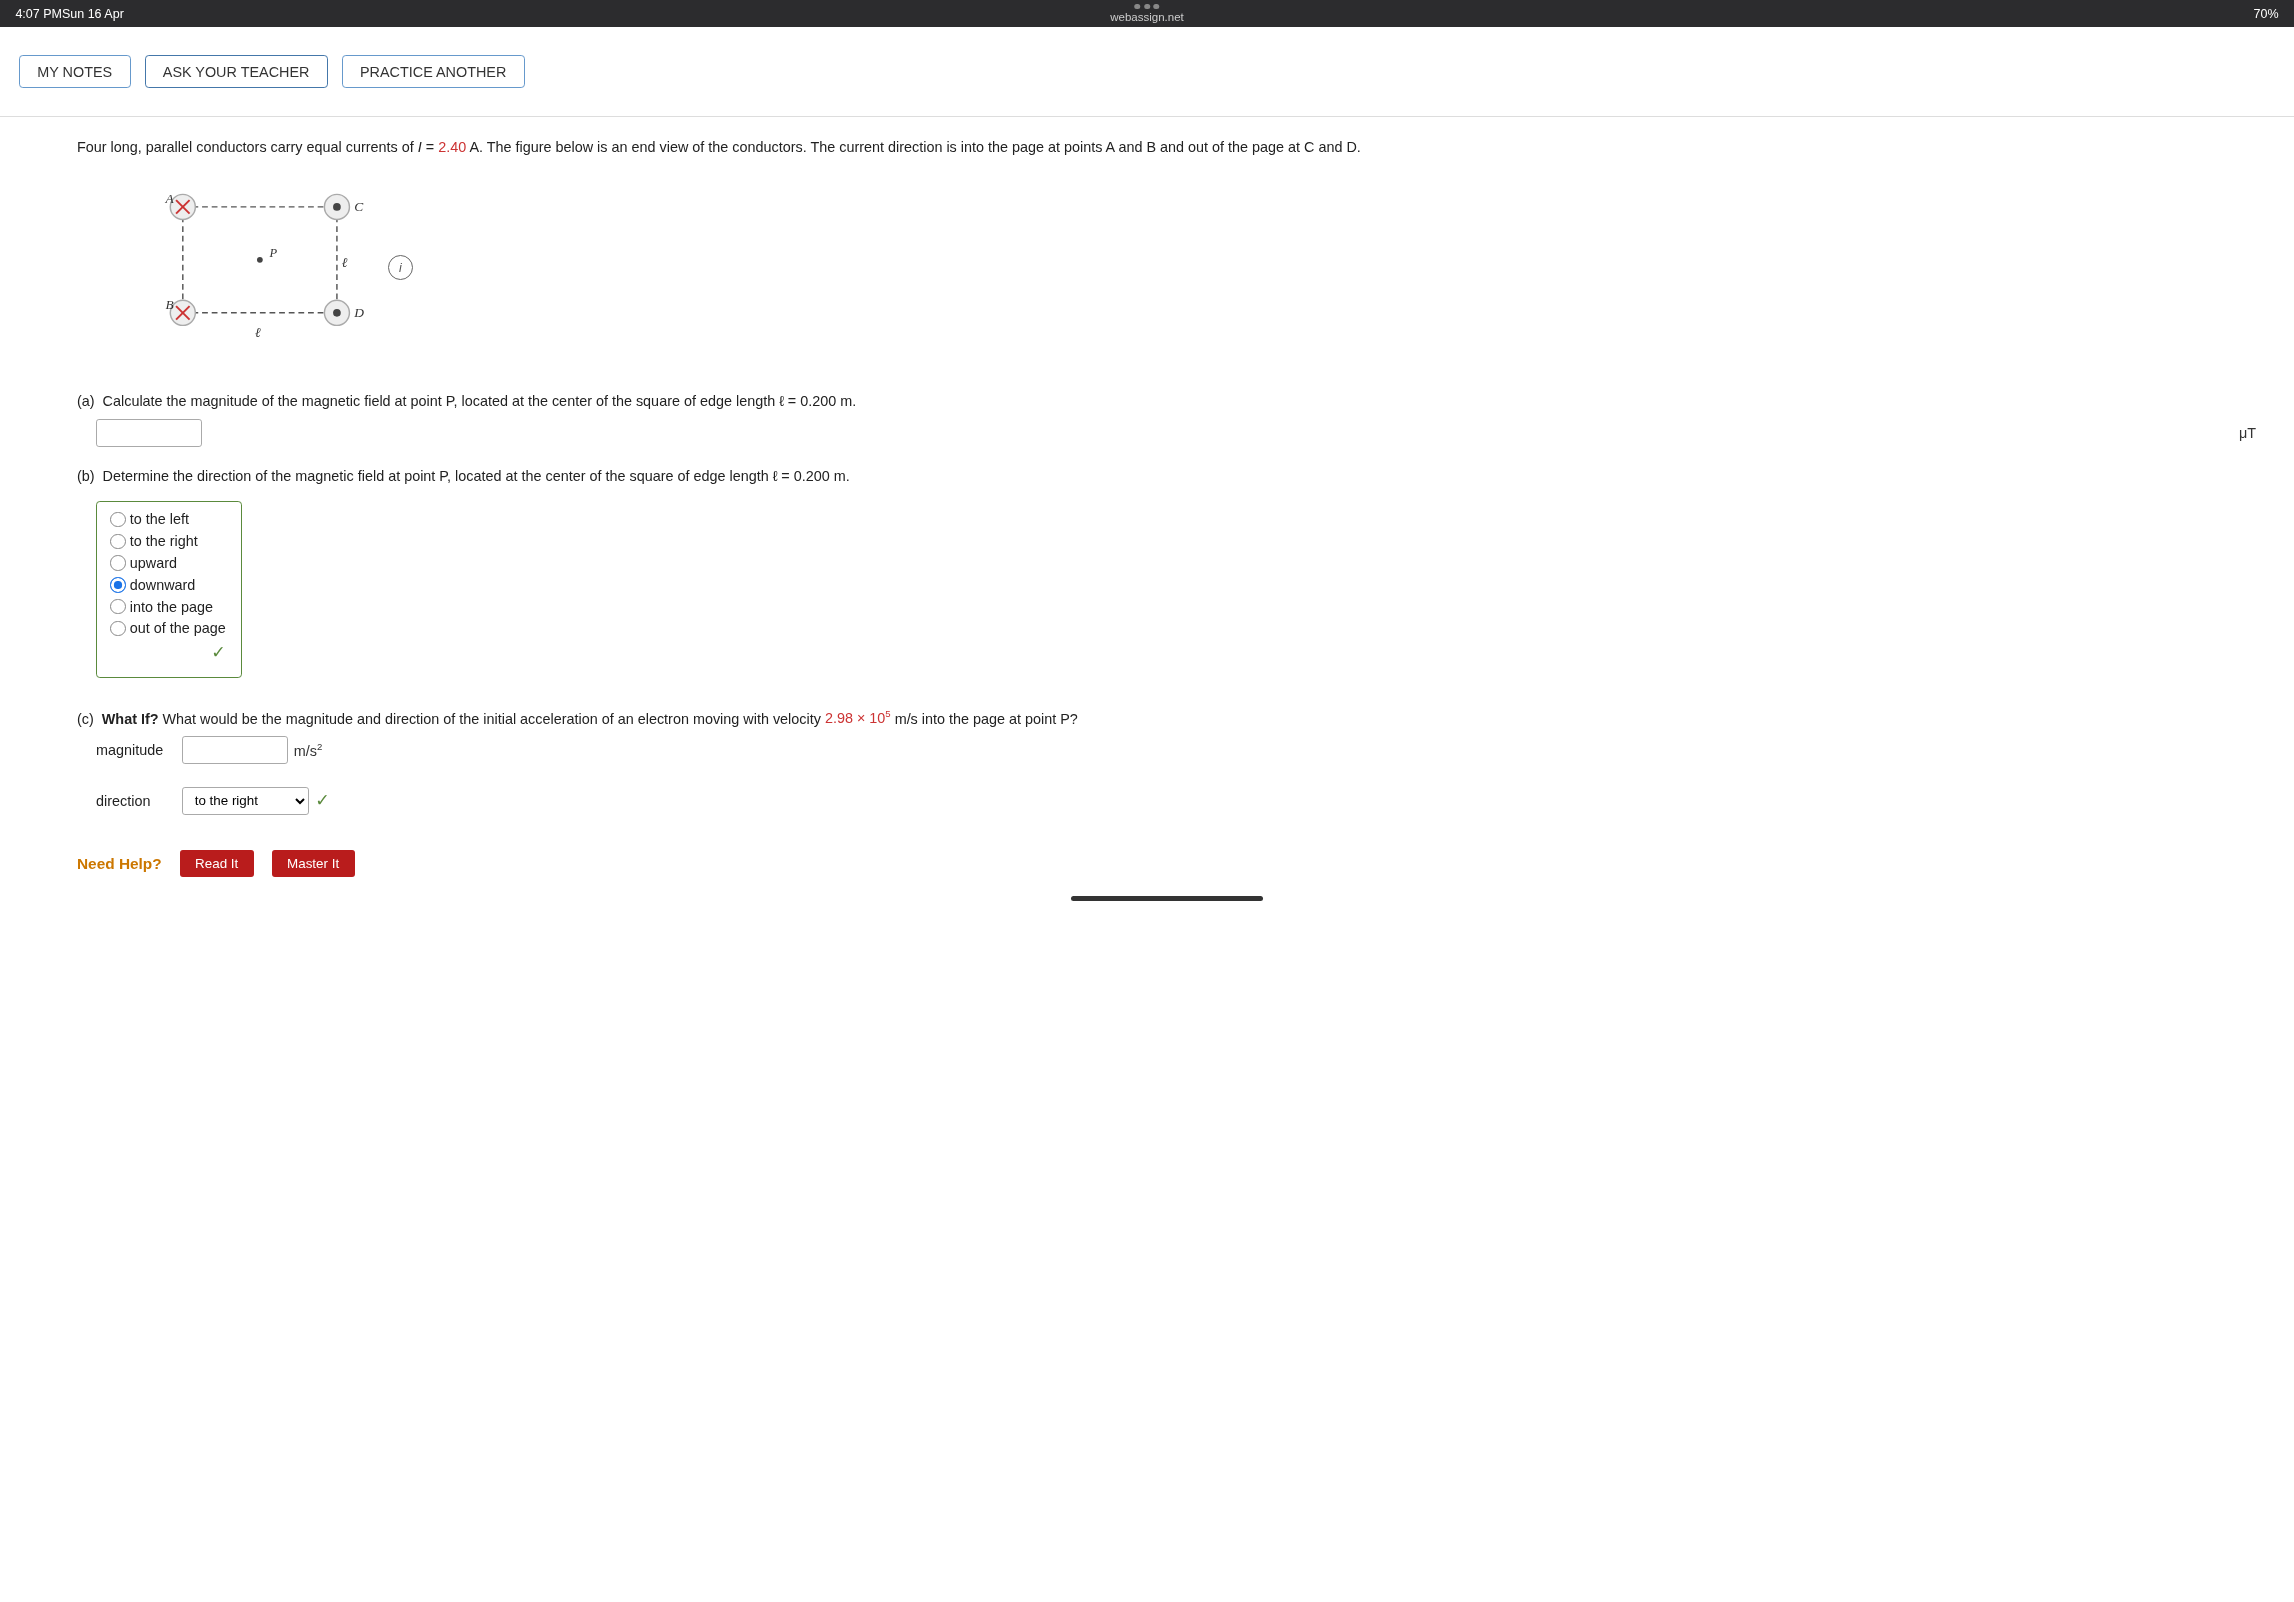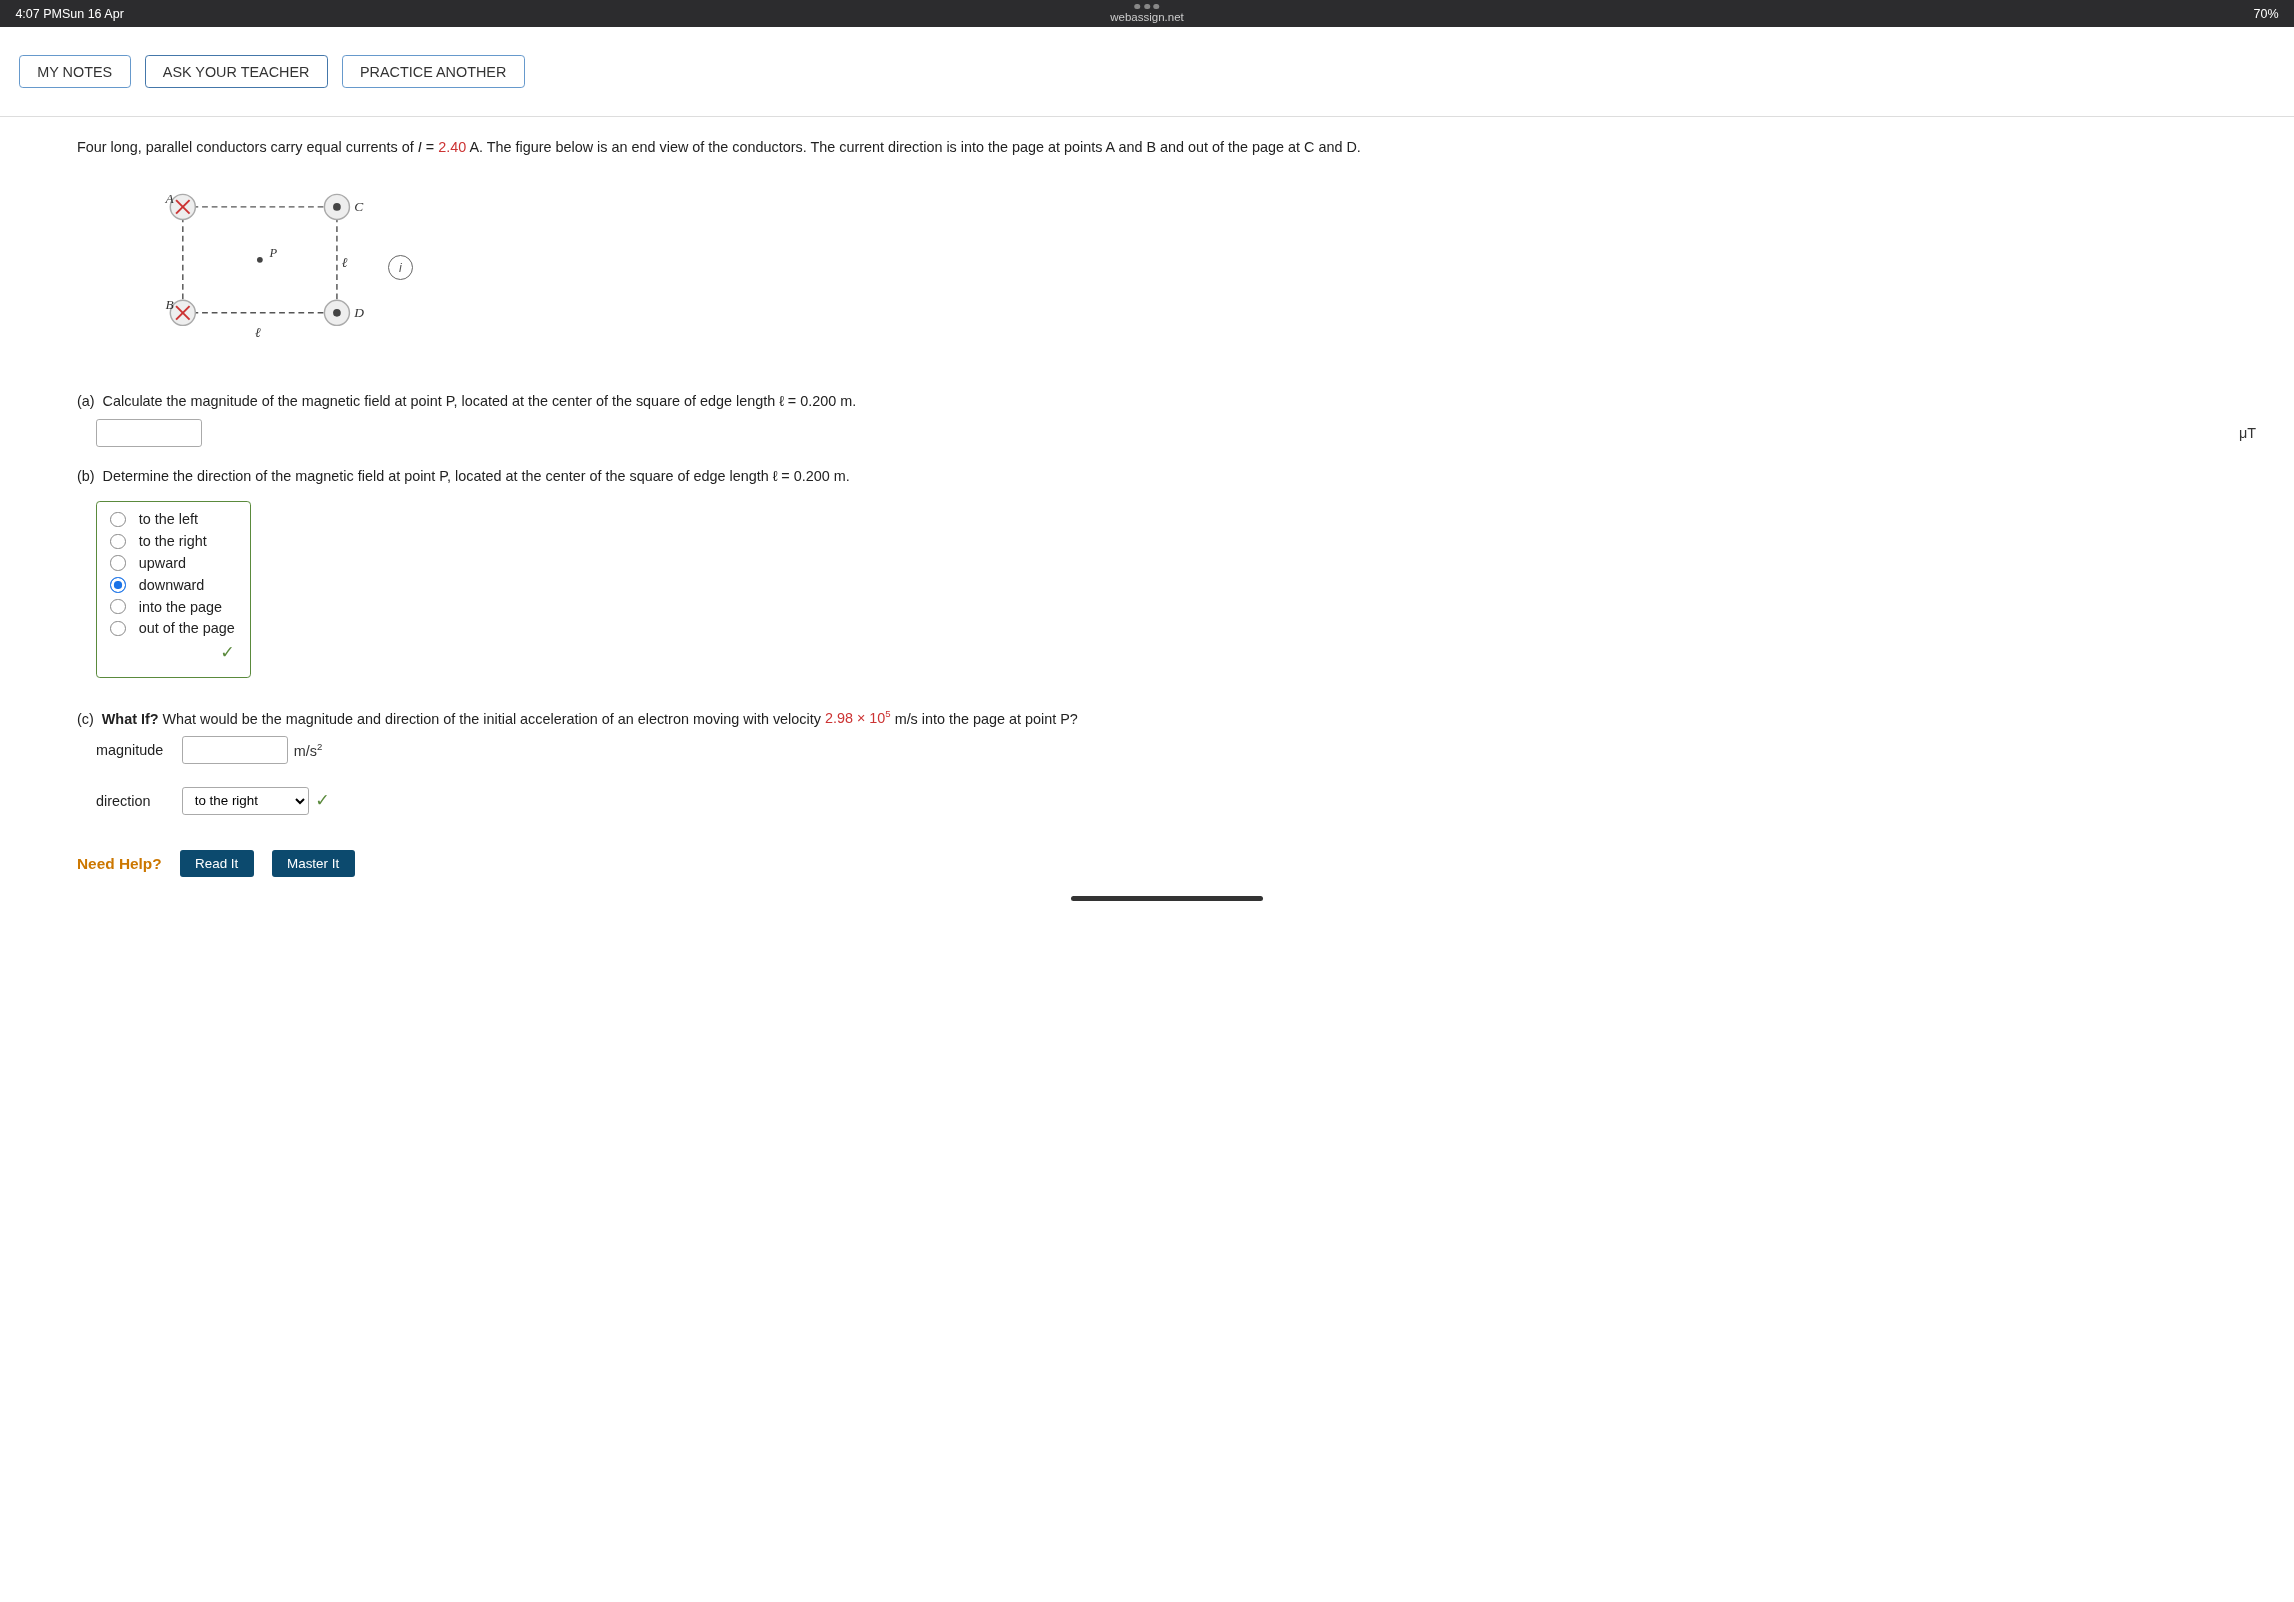--- a/index.html
+++ b/index.html
@@ -121,21 +121,21 @@
       border-radius: 3.8px;
       padding: 9.6px 15.4px 13.4px 13.4px;
       display: inline-block;
       margin-left: 19px;
       margin-top: 7.7px;
       background: #fff;
     }
     .radio-option {
       display: flex;
       align-items: center;
-      gap: 13px;
+      gap: 4px;
       margin-bottom: 5.8px;
       font-size: 14.4px;
       color: #222;
       cursor: pointer;
     }
     .radio-option:last-of-type { margin-bottom: 0; }
     .radio-circle {
       width: 15.4px;
       height: 15.4px;
       border: 1.4px solid #888;
@@ -191,21 +191,21 @@
       display: flex;
       align-items: center;
       gap: 18px;
     }
     .need-help-label {
       color: #cc7700;
       font-weight: bold;
       font-size: 15.4px;
     }
     .help-btn {
-      background: #0c4a6e;
+      background: #b91c1c;
       color: #fff;
       border: none;
       border-radius: 2.9px;
       padding: 5.8px 15.4px;
       font-size: 13.4px;
       cursor: pointer;
     }
     .superscript {
       font-size: 9.6px;
       vertical-align: super;

